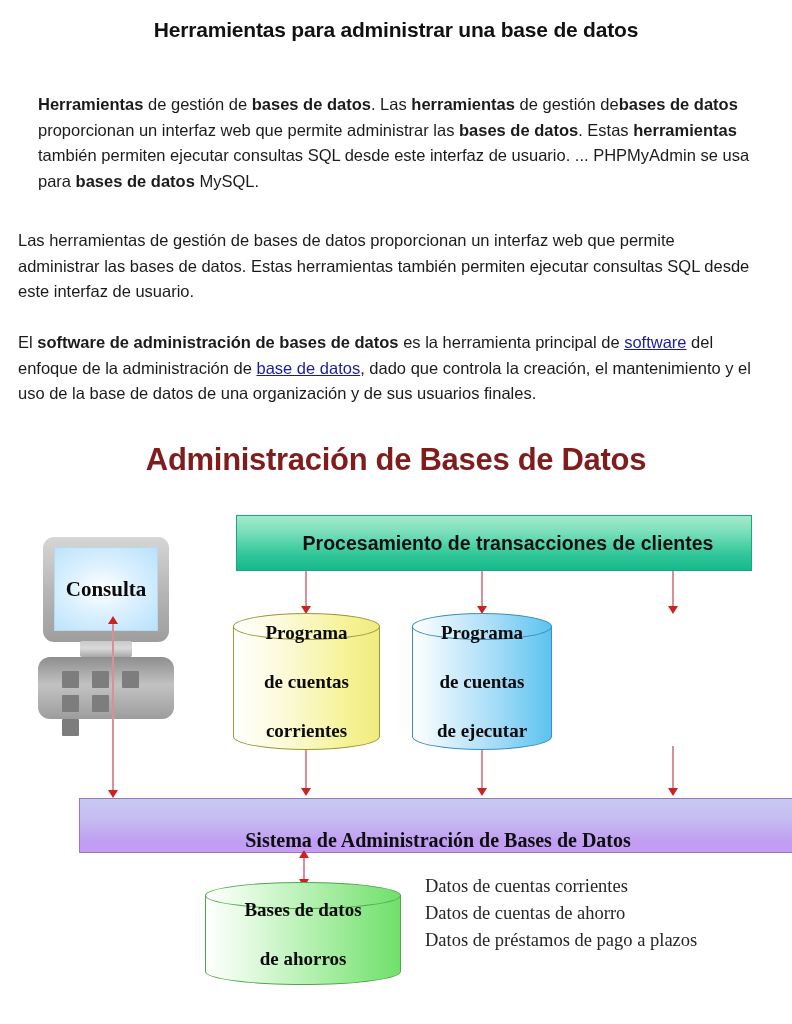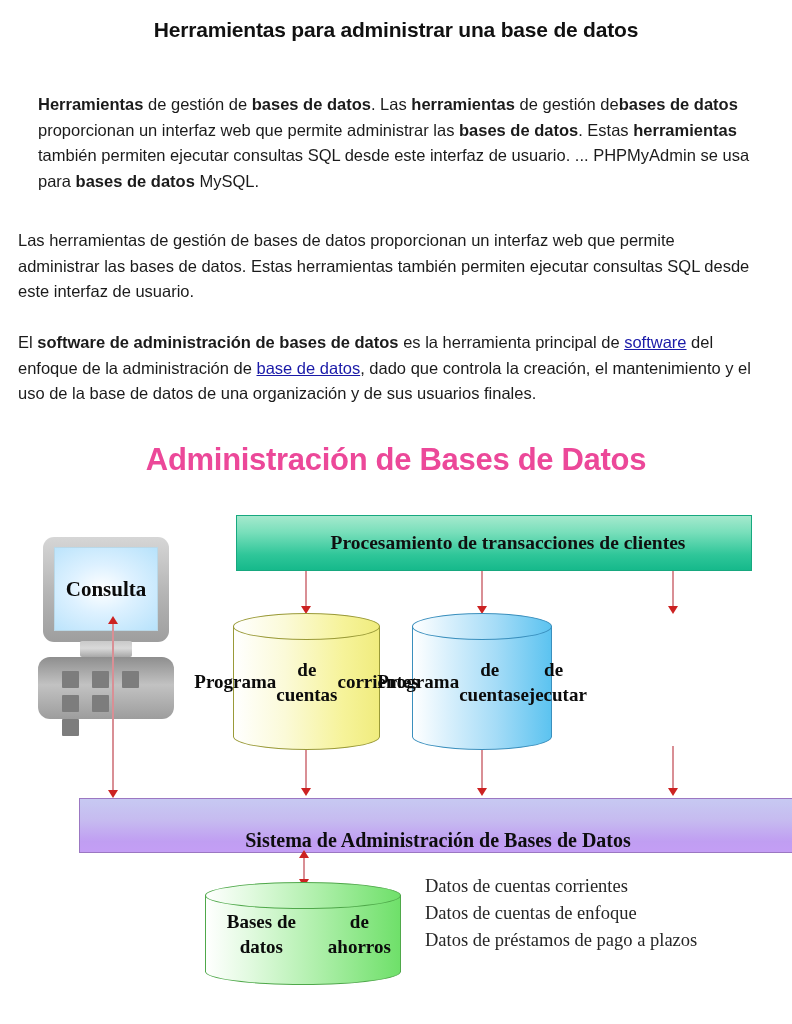--- a/index.html
+++ b/index.html
@@ -54,38 +54,38 @@
     height: 594px;
   }
   .diagram-title {
     position: absolute;
     left: 0; top: 12px;
     width: 792px;
     text-align: center;
     font-family: "Liberation Sans", sans-serif;
     font-weight: bold;
     font-size: 31px;
-    color: #ec4899;
+    color: #7f1d1d;
     letter-spacing: -0.3px;
   }
 
   
   .green-box {
     position: absolute;
     left: 236px; top: 85px;
     width: 516px; height: 56px;
     background: linear-gradient(to bottom, #a5e9cd 0%, #79dfbb 30%, #2fc699 72%, #16b98b 100%);
     border: 1px solid #17a87f;
     box-sizing: border-box;
     display: flex;
     align-items: center;
     justify-content: center;
   }
   .green-box .lbl {
-    font-family: Liberation Serif, serif;
+    font-family: Liberation Sans, sans-serif;
     font-weight: bold;
     font-size: 19.5px;
     color: #101010;
     margin-left: 28px;
   }
 
   
   .purple-bar {
     position: absolute;
     left: 40px; top: 368px;
@@ -132,30 +132,31 @@
     width: 100%; height: 27px;
     border-radius: 50%;
     border: 1px solid var(--stroke);
     box-sizing: border-box;
     background: var(--fill);
   }
   .cyl .txt {
     position: absolute;
     left: 0; right: 0; top: 0; bottom: 0;
     display: flex;
-    flex-direction: row;
+    flex-direction: column;
     align-items: center;
     justify-content: center;
     text-align: center;
     font-family: "Liberation Serif", serif;
     font-weight: bold;
     font-size: 19px;
     line-height: 25px;
     color: #0b0b0b;
     z-index: 4;
+    gap: 24px;
   }
   .cyl .top { z-index: 3; }
   .cyl .body { z-index: 2; }
   .cyl .bottom { z-index: 1; }
 
   
   .monitor { position: absolute; left: 36px; top: 103px; width: 140px; height: 288px; }
   .mon-bezel {
     position: absolute; left: 7px; top: 4px;
     width: 126px; height: 105px;
@@ -312,17 +313,17 @@
     <div class="body"></div>
     <div class="top"></div>
     <div class="txt">
       <span>Bases de datos</span>
       <span>de ahorros</span>
     </div>
   </div>
 
   <div class="data-list">
     <div>Datos de cuentas corrientes</div>
-    <div>Datos de cuentas de enfoque</div>
+    <div>Datos de cuentas de ahorro</div>
     <div>Datos de préstamos de pago a plazos</div>
   </div>
 
 </div>
 
 </body></html>

